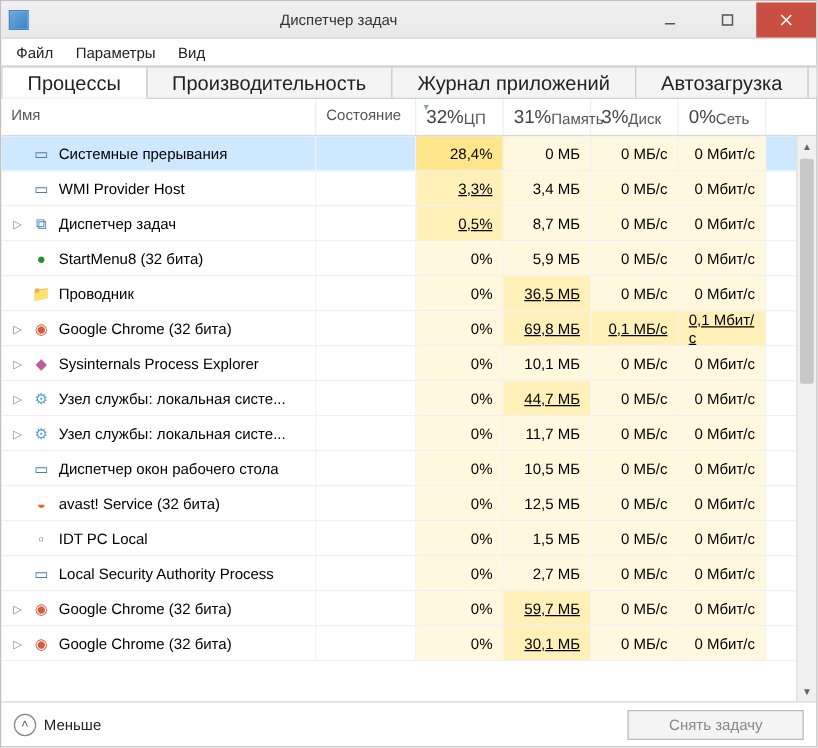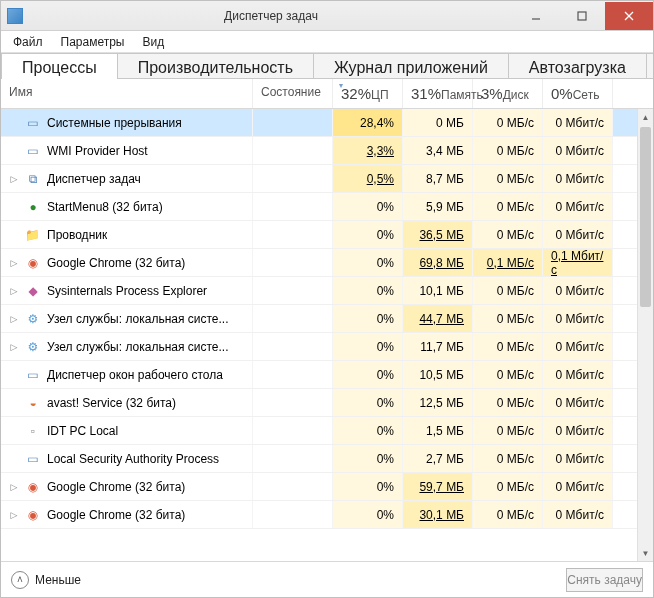--- a/index.html
+++ b/index.html
@@ -198,21 +198,21 @@
     border: 1px solid #888;
     border-radius: 50%;
     display: flex; align-items: center; justify-content: center;
     font-size: 10px;
     color: #555;
   }
   .spacer { flex: 1; }
   .end-task {
     border: 1px solid #bbb;
     background: #f4f4f4;
-    padding: 4px 0;
+    padding: 4px 32px;
     color: #888;
     font-size: 12px;
   }
   .proc-label {
     white-space: nowrap;
     overflow: hidden;
     text-overflow: ellipsis;
   }
 </style>
 </head>

